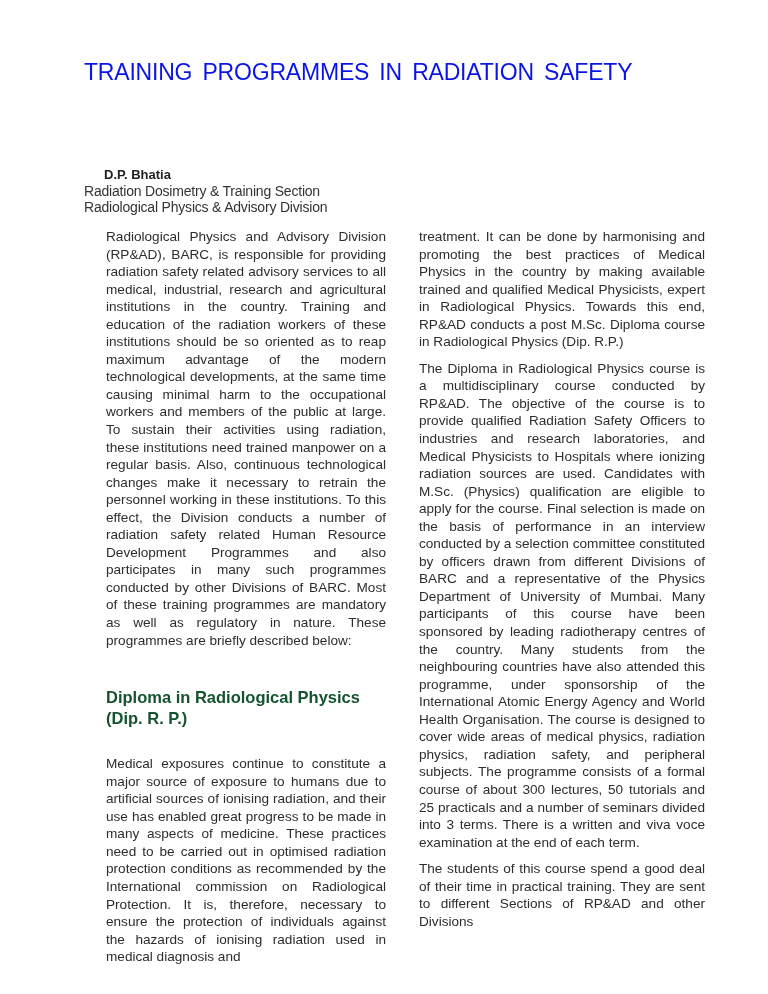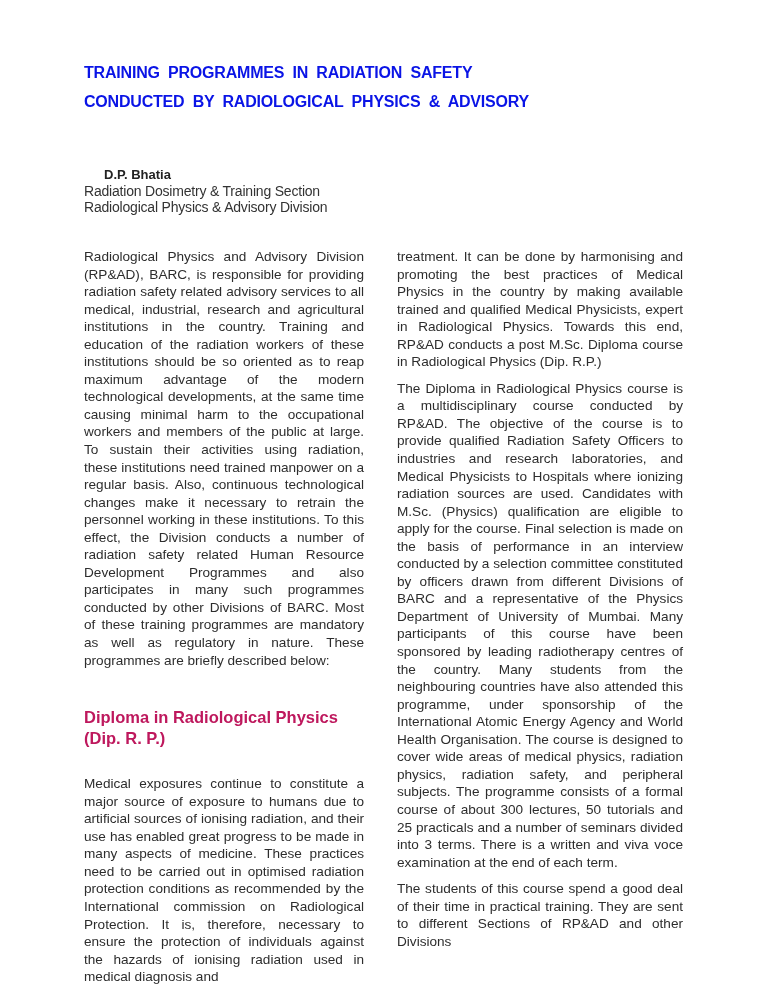--- a/index.html
+++ b/index.html
@@ -1,39 +1,38 @@
 <!DOCTYPE html>
 <html><head>
 <meta charset="utf-8">
 <style>
   html, body { margin: 0; padding: 0; background: #ffffff; }
   body { width: 768px; height: 994px; position: relative; overflow: hidden;
          font-family: "Liberation Sans", sans-serif; color: #2a2a2a; }
   .title { position: absolute; left: 84px; top: 58px; width: 640px;
-           font-family: "Liberation Sans", sans-serif; font-weight: bold;
-           font-size: 16px; line-height: 29px; color: #0a14e6; margin: 0;
+           font-family: "Liberation Sans", sans-serif; font-weight: normal;
+           font-size: 23px; line-height: 29px; color: #0a14e6; margin: 0;
            letter-spacing: -0.2px; word-spacing: 4px; }
   .title span { display: block; white-space: nowrap; }
   .author { position: absolute; left: 84px; top: 166px; }
   .author-name { font-weight: bold; font-size: 13px; line-height: 17px; color: #222; padding-left: 20px; }
   .aff { font-size: 14px; line-height: 16px; color: #333; letter-spacing: -0.2px; }
-  .col { position: absolute; top: 248px; font-size: 13.6px; line-height: 17.55px; color: #2d2d2d; }
+  .col { position: absolute; top: 228px; font-size: 13.6px; line-height: 17.55px; color: #2d2d2d; margin-left: 22px; }
   .col.left { left: 84px; width: 280px; }
   .col.right { left: 397px; width: 286px; }
   .col p { margin: 0; text-align: justify; }
   .col p + p { margin-top: 9px; }
-  .col h2 { font-size: 16.5px; line-height: 21px; font-weight: bold; color: #be185d;
+  .col h2 { font-size: 16.5px; line-height: 21px; font-weight: bold; color: #14532d;
             margin: 38px 0 26px 0; }
 </style>
 </head>
 <body>
 
 <h1 class="title">
   <span>TRAINING  PROGRAMMES  IN  RADIATION  SAFETY</span>
-  <span>CONDUCTED   BY RADIOLOGICAL  PHYSICS  &amp; ADVISORY</span>
 </h1>
 
 <div class="author">
   <div class="author-name">D.P. Bhatia</div>
   <div class="aff">Radiation Dosimetry &amp; Training Section</div>
   <div class="aff">Radiological Physics &amp; Advisory Division</div>
 </div>
 
 <div class="col left">
   <p>Radiological Physics and Advisory Division (RP&amp;AD), BARC, is responsible for providing radiation safety related advisory services to all medical, industrial, research and agricultural institutions in the country. Training and education of the radiation workers of these institutions should be so oriented as to reap maximum advantage of the modern technological developments, at the same time causing minimal harm to the occupational workers and members of the public at large.  To sustain their activities using radiation, these institutions need trained manpower on a regular basis. Also, continuous technological changes make it necessary to retrain the personnel working in these institutions. To this effect, the Division conducts a number of radiation safety related Human Resource Development Programmes and also participates in many such programmes conducted by other Divisions of BARC. Most of these training programmes are mandatory as well as regulatory in nature. These programmes are briefly described below:</p>

